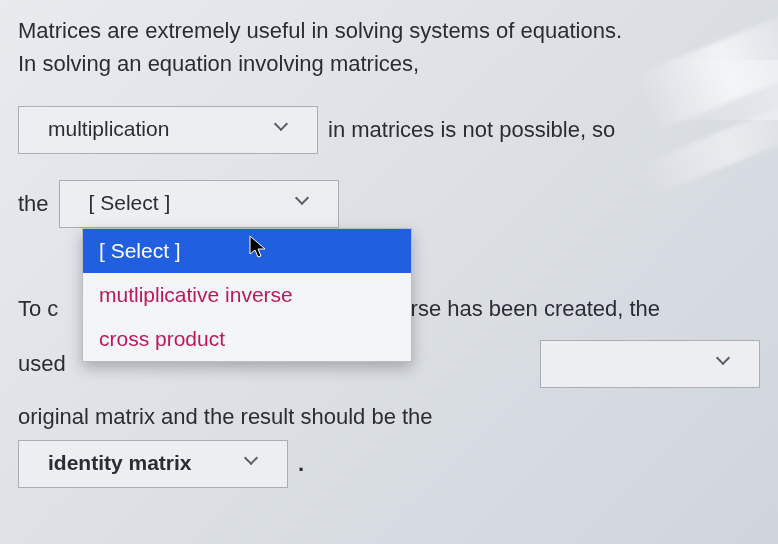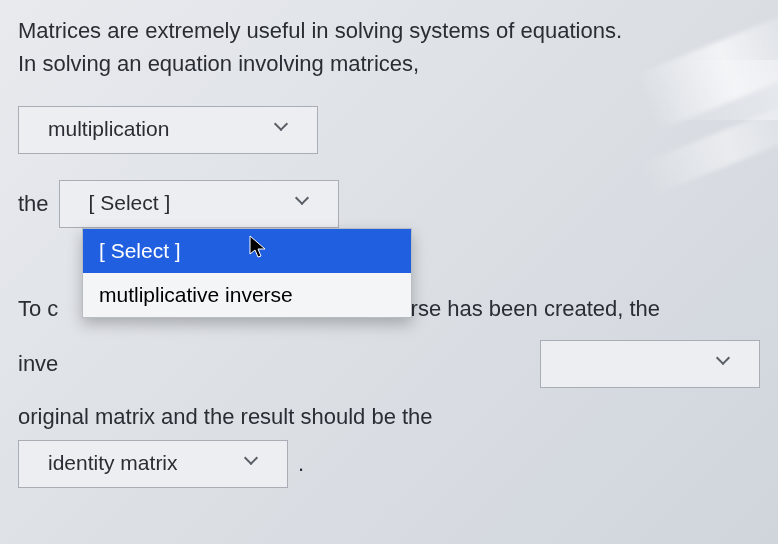--- a/index.html
+++ b/index.html
@@ -52,21 +52,21 @@
     top: 228px;
     width: 330px;
     background: #f4f5f7;
     border: 1px solid #b8bcc3;
     box-shadow: 0 6px 14px rgba(0,0,0,0.25);
     z-index: 50;
   }
   .dropdown .option {
     padding: 10px 16px;
     font-size: 21px;
-    color: #000000;
+    color: #be185d;
     cursor: pointer;
   }
   .dropdown .option.selected {
     background: #1f5fe0;
     color: #ffffff;
   }
   .cursor {
     position: absolute;
     left: 248px;
     top: 234px;
@@ -95,60 +95,62 @@
 <div class="para">
   <div>Matrices are extremely useful in solving systems of equations.</div>
   <div>In solving an equation involving matrices,</div>
 </div>
 
 <div class="line">
   <div class="select">
     <span>multiplication</span>
     <span class="chev"></span>
   </div>
+  <span>in matrices is not possible, so</span>
 </div>
 
 <div class="line">
   <span>the</span>
   <div class="select small">
     <span>[ Select ]</span>
     <span class="chev"></span>
   </div>
 </div>
 
 <div class="line" style="margin-top:68px;">
   <span>To c</span>
   <span style="width:320px"></span>
   <span>erse has been created, the</span>
 </div>
 
 <div class="line" style="margin-top:18px;">
-  <span>inve</span>
+  <span>used</span>
   <span style="flex:1"></span>
   <div class="select tiny" style="min-width:220px;">
     <span></span>
     <span class="chev"></span>
   </div>
 </div>
 
 <div class="line" style="margin-top:16px;">
   <span>original matrix and the result should be the</span>
 </div>
 
-<div class="line" style="margin-top:10px;">
+<div class="line" style="margin-top:10px;font-weight:bold;">
   <div class="select small" style="min-width:270px;">
     <span>identity matrix</span>
     <span class="chev"></span>
   </div>
   <span>.</span>
 </div>
 
 <div class="dropdown">
   <div class="option selected">[ Select ]</div>
   <div class="option">mutliplicative inverse</div>
+  <div class="option">cross product</div>
 </div>
 
 <svg class="cursor" width="20" height="26" viewBox="0 0 20 26">
   <path d="M2 2 L2 20 L7 16 L10 23 L13 22 L10 15 L17 15 Z" fill="#000" stroke="#fff" stroke-width="1"></path>
 </svg>
 
 <div class="glare1"></div>
 <div class="glare2"></div>
 <div class="fade-right"></div>
 

